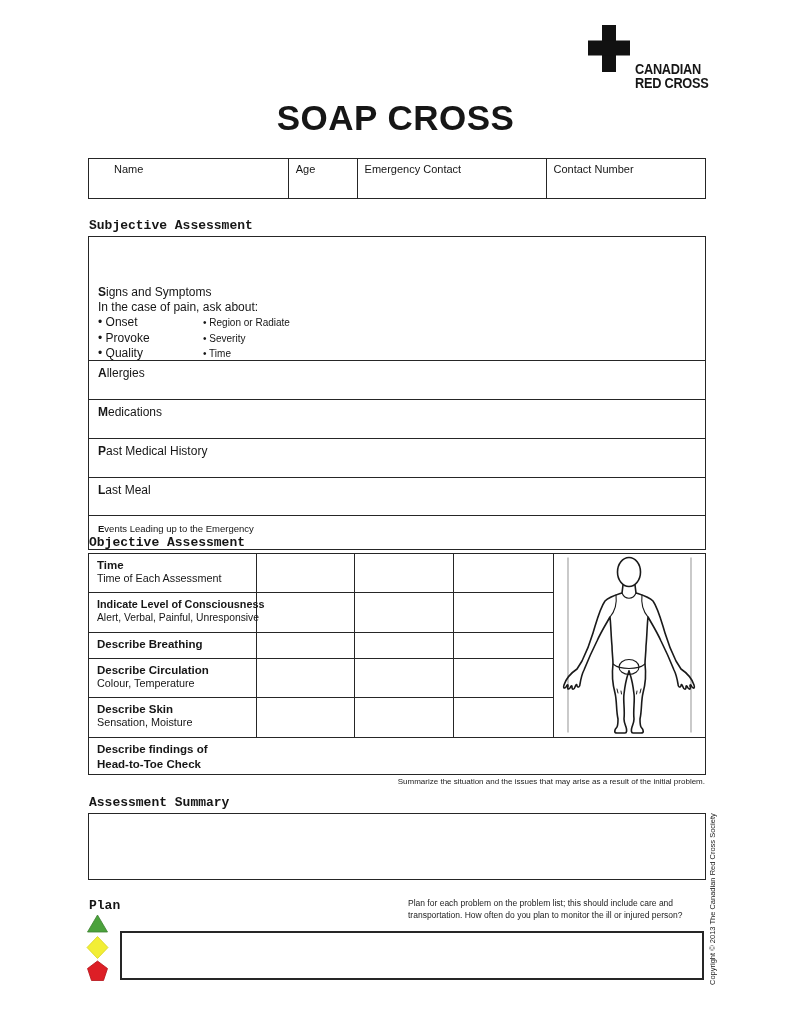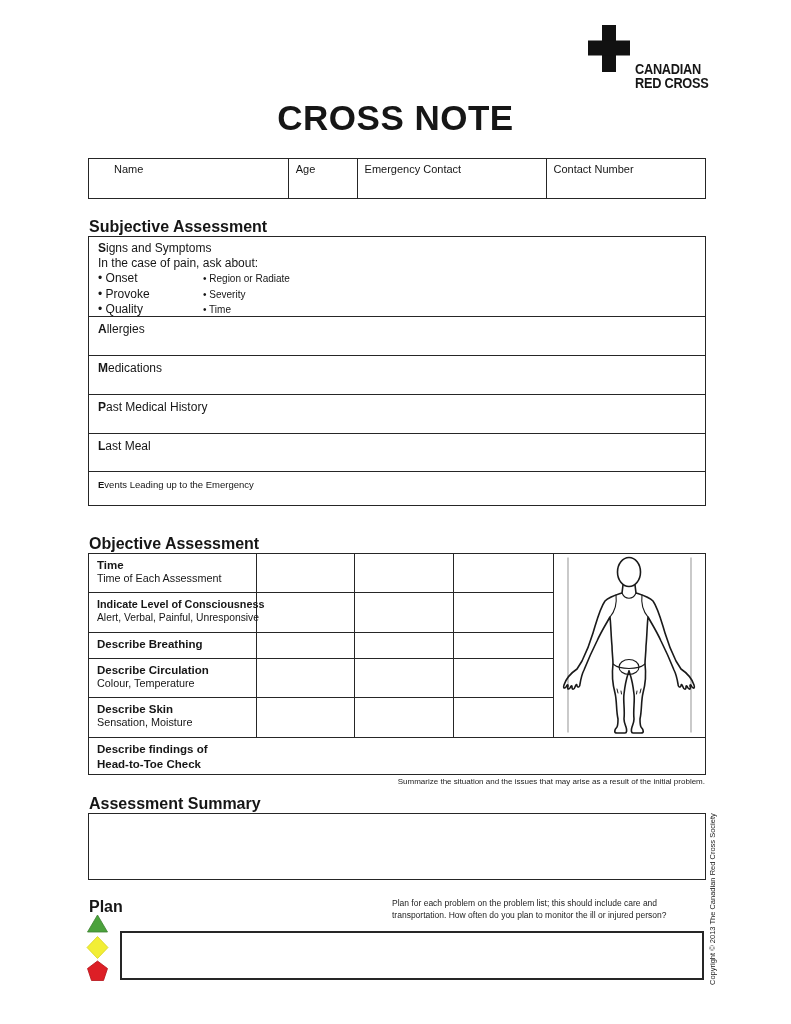--- a/index.html
+++ b/index.html
@@ -22,30 +22,30 @@
   
   .bordered{border:1.5px solid #262626;box-sizing:border-box;background:#fff;}
   
   .info-table{
     position:absolute;left:88px;top:158px;width:618px;height:41px;
     display:grid;grid-template-columns:30.4% 11.5% 31.6% 26.5%;padding-left:18px;
   }
   .info-cell{border-right:1.5px solid #262626;padding:4px 7px;font-size:11px;box-sizing:border-box;}
   .info-cell:last-child{border-right:none;}
   
-  .sec-heading{position:absolute;font-size:16px;font-weight:bold;}
+  .sec-heading{position:absolute;font-size:13px;font-weight:bold;font-family:Liberation Mono, monospace;}
   
   .subj-table{position:absolute;left:88px;top:236px;width:618px;}
   .subj-row{border-bottom:1.5px solid #262626;box-sizing:border-box;padding:5px 9px;font-size:12px;}
   .subj-row:last-child{border-bottom:none;}
   .lead{font-weight:bold;}
   .row-allergies,.row-medications,.row-pmh{height:39px;}
   .row-lastmeal{height:38px;}
   .row-events{height:33px;font-size:9.5px;padding-top:7px;}
-  .row-signs{height:80px;padding-top:4px;}
+  .row-signs{height:80px;padding-top:4px;margin-top:44px;}
   .signs-line{line-height:15px;}
   .bullets{display:grid;grid-template-columns:97px auto;column-gap:8px;}
   .bullet-l{font-size:12px;line-height:14.5px;}
   .bullet-r{font-size:10px;line-height:14.5px;padding-top:1px;}
   .bullet-l::before,.bullet-r::before{content:"• ";}
   
   .obj-table{
     position:absolute;left:88px;top:553px;width:618px;height:222px;
     display:grid;grid-template-columns:168px 98px 99px 100px 1fr;
     grid-template-rows:39px 40px 26px 39px 40px 38px;
@@ -58,21 +58,21 @@
   .tight .obj-sub{font-size:10.3px;}
   .diagram-cell{grid-column:5;grid-row:1/6;border-right:none;position:relative;}
   .obj-footer{grid-column:1/6;grid-row:6;border:none;padding:4px 8px;}
   .obj-footer .obj-title{line-height:14.5px;}
   
   .summary-note{
     position:absolute;right:86px;top:777px;font-size:8px;color:#1c1c1c;white-space:nowrap;
   }
   .summary-box{position:absolute;left:88px;top:813px;width:618px;height:67px;}
   
-  .plan-note{position:absolute;left:392px;top:898px;width:298px;font-size:8.5px;line-height:11.5px;color:#1c1c1c;}
+  .plan-note{position:absolute;left:408px;top:898px;width:298px;font-size:8.5px;line-height:11.5px;color:#1c1c1c;}
   .plan-box{position:absolute;left:120px;top:931px;width:584px;height:49px;border-width:2px;}
   .marker{position:absolute;left:86px;width:23px;height:23px;}
   .marker-triangle{top:913px;}
   .marker-diamond{top:936px;}
   .marker-pentagon{top:960px;}
   
   .copyright{
     position:absolute;left:717px;top:976px;font-size:7.5px;color:#222;white-space:nowrap;
     transform:rotate(-90deg);transform-origin:left bottom;
   }
@@ -86,21 +86,21 @@
     <svg class="logo-cross" viewBox="0 0 42 47">
       <rect x="14" y="0" width="14" height="47" fill="#111"></rect>
       <rect x="0" y="15.5" width="42" height="15" fill="#111"></rect>
     </svg>
     <div class="logo-text">
       <div>CANADIAN</div>
       <div>RED CROSS</div>
     </div>
   </div>
 
-  <div class="title">CROSS NOTE</div>
+  <div class="title">SOAP CROSS</div>
 
   <div class="info-table bordered">
     <div class="info-cell">
       <span>Name</span>
     </div>
     <div class="info-cell">
       <span>Age</span>
     </div>
     <div class="info-cell">
       <span>Emergency Contact</span>

